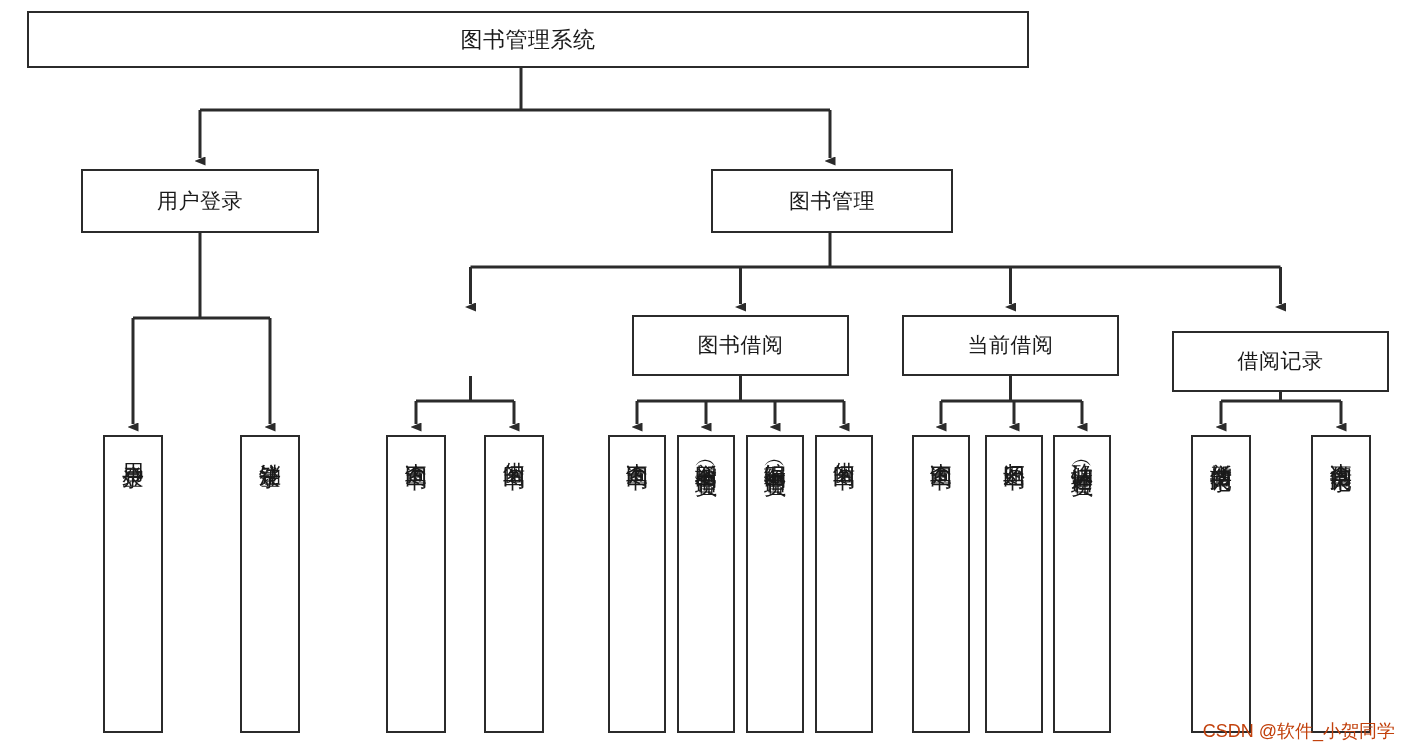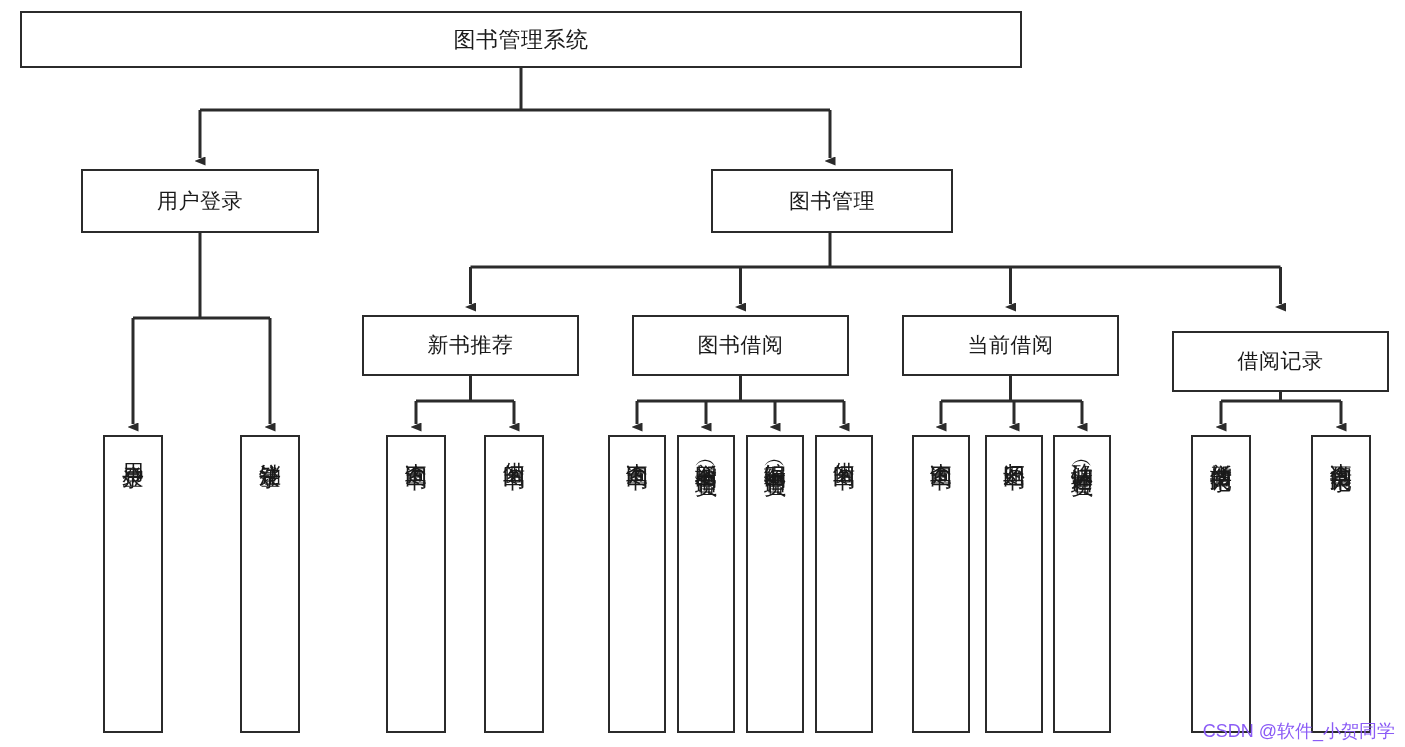--- a/index.html
+++ b/index.html
@@ -62,21 +62,21 @@
   }
   .node.root .label { font-size: 22px; }
   .node.lvl2 .label { font-size: 21px; }
   .node.lvl3 .label { font-size: 21px; }
 
   #watermark {
     position: absolute;
     right: 10px;
     bottom: 4px;
     font-size: 18px;
-    color: #8b5cf6;
+    color: #c2410c;
     font-family: "Liberation Sans", "DejaVu Sans", sans-serif;
     white-space: nowrap;
     user-select: none;
   }
 </style>
 </head>
 <body>
 
 <div id="canvas">
 
@@ -116,34 +116,31 @@
         <line x1="941" y1="401" x2="941" y2="424" marker-end="url(#arrow)"></line>
         <line x1="1014" y1="401" x2="1014" y2="424" marker-end="url(#arrow)"></line>
         <line x1="1082" y1="401" x2="1082" y2="424" marker-end="url(#arrow)"></line>
         <line x1="1280.5" y1="376" x2="1280.5" y2="401"></line>
         <line x1="1221" y1="401" x2="1341" y2="401"></line>
         <line x1="1221" y1="401" x2="1221" y2="424" marker-end="url(#arrow)"></line>
         <line x1="1341" y1="401" x2="1341" y2="424" marker-end="url(#arrow)"></line>
       </g>
   </svg>
 
-  <div class="node root horizontal" style="left:20px; top:11px; width:1002px; height:57px;">
+  <div class="node root horizontal" style="left:27px; top:11px; width:1002px; height:57px;">
     <span class="label">图书管理系统</span>
   </div>
 
   <div class="node lvl2 horizontal" style="left:81px; top:169px; width:238px; height:64px;">
     <span class="label">用户登录</span>
   </div>
   <div class="node lvl2 horizontal" style="left:711px; top:169px; width:242px; height:64px;">
     <span class="label">图书管理</span>
   </div>
 
-  <div class="node lvl3 horizontal" style="left:362px; top:315px; width:217px; height:61px;">
-    <span class="label">新书推荐</span>
-  </div>
   <div class="node lvl3 horizontal" style="left:902px; top:315px; width:217px; height:61px;">
     <span class="label">当前借阅</span>
   </div>
   <div class="node lvl3 horizontal" style="left:632px; top:315px; width:217px; height:61px;">
     <span class="label">图书借阅</span>
   </div>
   <div class="node lvl3 horizontal" style="left:1172px; top:315px; width:217px; height:61px;margin-top:16px;">
     <span class="label">借阅记录</span>
   </div>
 

